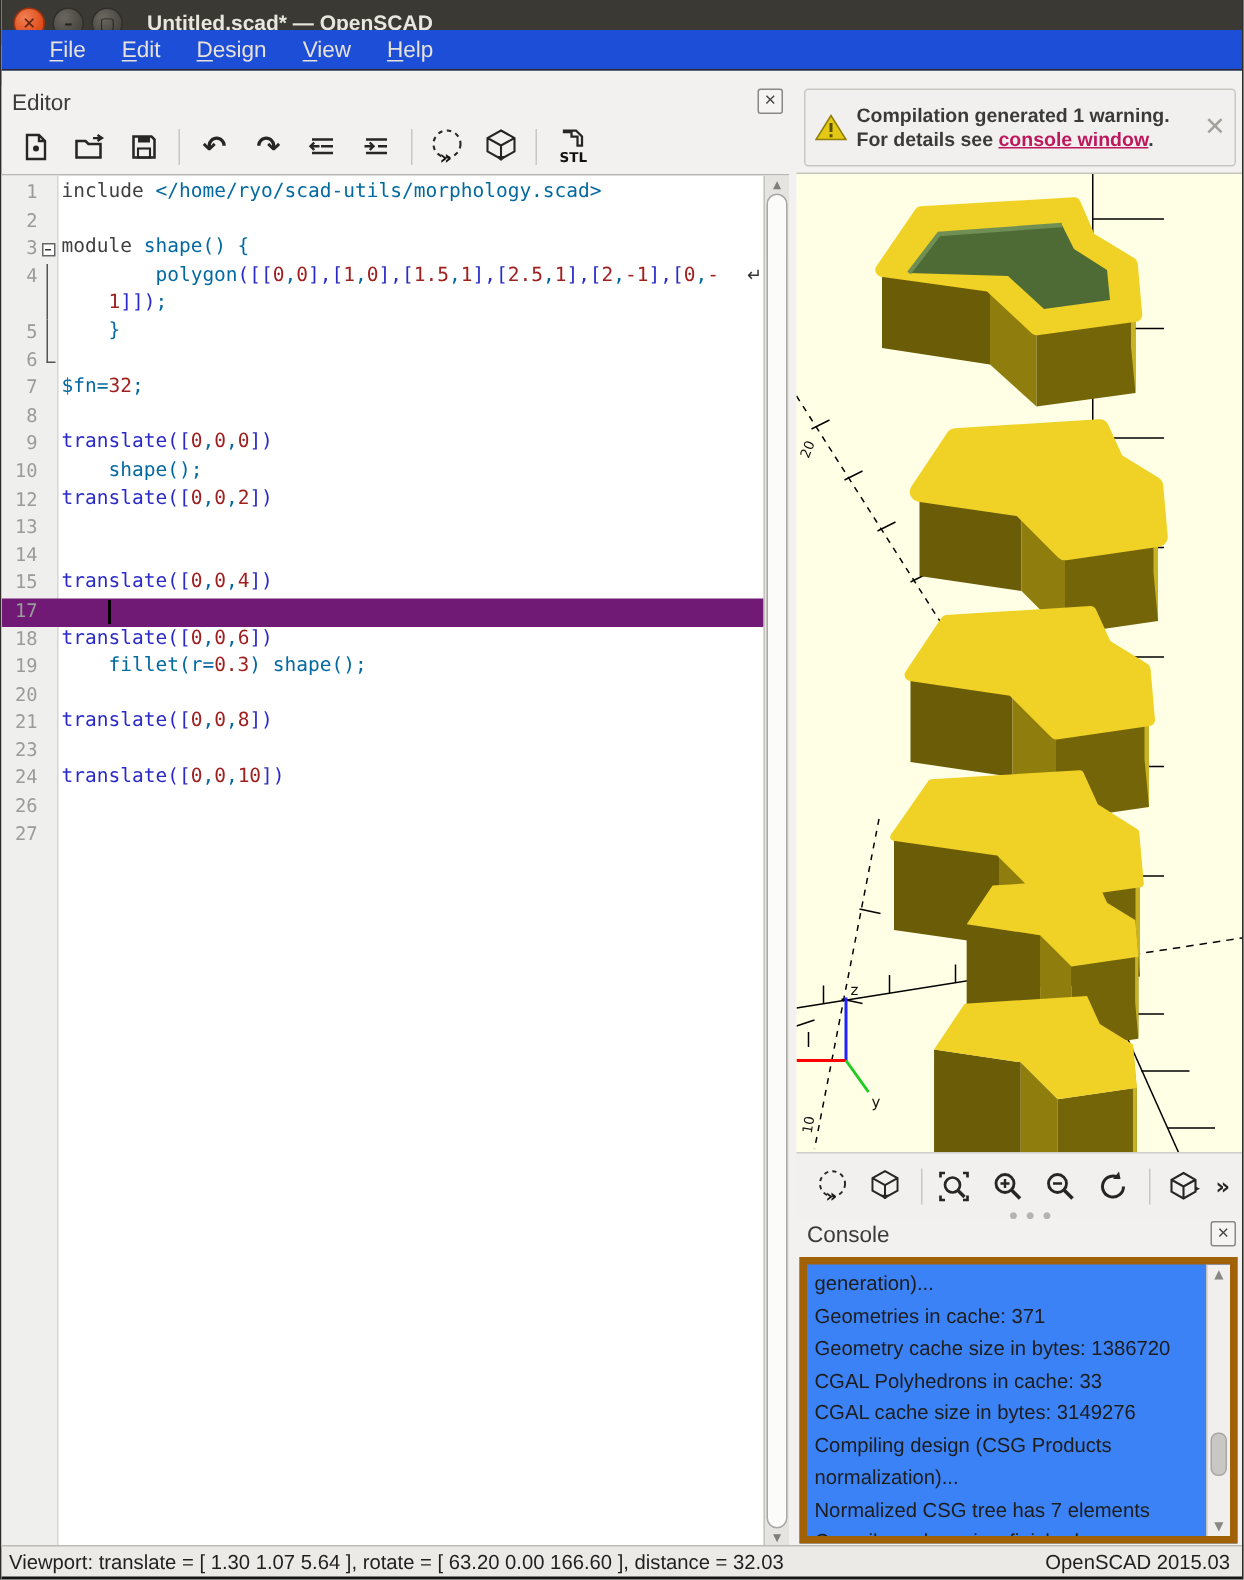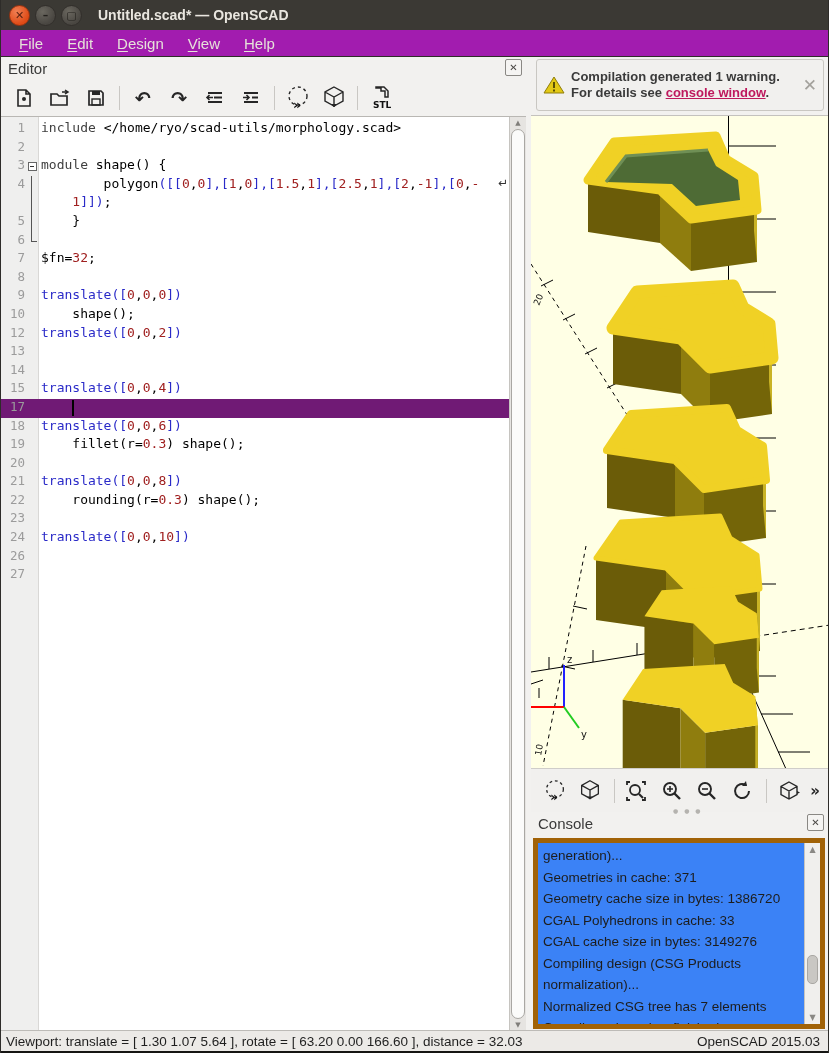--- a/index.html
+++ b/index.html
@@ -4,21 +4,21 @@
 <style>
   html,body{margin:0;padding:0;background:#555;}
   .window{position:relative;width:829px;height:1053px;background:#f2f1ef;font-family:"Liberation Sans",sans-serif;overflow:hidden;border-left:1px solid #2e2c29;border-right:1px solid #2e2c29;box-sizing:border-box;}
   
   .titlebar{position:absolute;left:0;top:0;right:0;height:30px;background:#3b3934;display:flex;align-items:center;}
   .winbtn{width:21px;height:21px;border-radius:50%;margin-left:5px;display:flex;align-items:center;justify-content:center;font:bold 11px "DejaVu Sans",sans-serif;box-sizing:border-box;}
   .winbtn.close{background:radial-gradient(circle at 35% 30%,#f08054,#df4a16 70%);border:1px solid #9c3410;color:#5c2110;margin-left:8px;}
   .winbtn.minmax{background:radial-gradient(circle at 35% 30%,#6a675f,#494641 70%);border:1px solid #322f2b;color:#23211d;}
   .wtitle{color:#e9e6df;font:bold 14px "Liberation Sans",sans-serif;margin-left:16px;}
   
-  .menubar{position:absolute;left:0;top:30px;right:0;height:27px;background:#a21caf;display:flex;align-items:center;padding-left:6px;border-bottom:1px solid #2e2c29;box-sizing:border-box;}
+  .menubar{position:absolute;left:0;top:20px;right:0;height:27px;background:#1d4ed8;display:flex;align-items:center;padding-left:20px;border-bottom:1px solid #2e2c29;box-sizing:border-box;}
   .menuitem{color:#e6e2da;font:15px "Liberation Sans",sans-serif;padding:2px 12px;cursor:default;}
   .menuitem .u{text-decoration:underline;text-underline-offset:2px;}
   
   .editor-panel{position:absolute;left:0;top:57px;width:525px;bottom:22px;background:#f2f1ef;}
   .panel-head{position:relative;height:23px;}
   .panel-title{position:absolute;left:7px;top:3px;font:15px "Liberation Sans",sans-serif;color:#3a3a3a;}
   .dockclose{position:absolute;right:4px;top:2px;width:15px;height:15px;border:1px solid #8a8884;background:#f5f4f2;color:#4a4845;font:bold 10px "DejaVu Sans",sans-serif;display:flex;align-items:center;justify-content:center;border-radius:2px;}
   .etoolbar{position:absolute;left:0;top:23px;right:0;height:36px;display:flex;align-items:center;padding-left:8px;}
   .tbtn{width:30px;height:30px;display:flex;align-items:center;justify-content:center;margin-right:6px;}
   .tsep{width:1px;height:24px;background:#c9c7c3;margin:0 8px 0 2px;}
@@ -29,21 +29,21 @@
   .rows{position:absolute;left:0;top:3px;right:16px;}
   .crow{position:relative;height:18.6px;line-height:18.6px;white-space:pre;}
   .crow.current{background:#701a75;}
   .lno{position:absolute;left:0;top:0;width:24px;text-align:right;font:12.5px "DejaVu Sans Mono",monospace;color:#9b9b9b;}
   .fold{position:absolute;left:26px;top:0;width:11px;height:100%;}
   .fold.fbox::before{content:"";position:absolute;left:1px;top:5px;width:7px;height:7px;border:1px solid #666;background:#fff;}
   .fold.fbox::after{content:"";position:absolute;left:3px;top:9px;width:4px;height:1px;background:#333;}
   .fold.fline::before{content:"";position:absolute;left:4px;top:0;bottom:0;border-left:1px solid #555;}
   .fold.fcorner::before{content:"";position:absolute;left:4px;top:0;height:9px;width:5px;border-left:1px solid #555;border-bottom:1px solid #555;}
   .codeln{position:absolute;left:40px;top:0;right:0;margin:0;font:13px "DejaVu Sans Mono",monospace;color:#161616;}
-  .c-kw{color:#404040;} .c-fn{color:#2a2ac8;} .c-br{color:#2a2ac8;} .c-nm{color:#a02020;} .c-tx{color:#000000;}
+  .c-kw{color:#404040;} .c-fn{color:#2a2ac8;} .c-br{color:#2a2ac8;} .c-nm{color:#a02020;} .c-tx{color:#0369a1;}
   .caret{position:absolute;top:1px;width:1.5px;height:16px;background:#000;}
   .wrapmark{position:absolute;right:2px;top:0;font:12px "DejaVu Sans",sans-serif;color:#333;}
   .vsb{position:absolute;right:0;top:0;bottom:0;width:16px;background:#e6e4e1;border-left:1px solid #c6c4c0;}
   .vsb .thumb{position:absolute;left:1px;right:1px;border-radius:7px;background:#fbfbfa;border:1px solid #a9a7a3;}
   .vsb .aru,.vsb .ard{position:absolute;left:0;right:0;text-align:center;font:7px "DejaVu Sans",sans-serif;color:#807e7a;}
   .vsb .aru{top:2px;} .vsb .ard{bottom:2px;}
   
   .right-panel{position:absolute;left:530px;top:57px;right:0;bottom:22px;}
   .warncard{position:absolute;left:5px;top:2px;right:4px;height:52px;background:#f1f0ee;border:1px solid #c9c7c2;border-radius:3px;display:flex;align-items:center;padding:0 6px;box-sizing:border-box;}
   .warntext{font:bold 13px "Liberation Sans",sans-serif;color:#3a3a3a;line-height:16px;margin-left:6px;width:215px;}
@@ -168,21 +168,20 @@
           <div class="crow"><span class="lno">10</span><pre class="codeln"><span class="c-tx">    shape();</span></pre></div>
           <div class="crow"><span class="lno">12</span><pre class="codeln"><span class="c-fn">translate</span><span class="c-br">([</span><span class="c-nm">0</span><span class="c-tx">,</span><span class="c-nm">0</span><span class="c-tx">,</span><span class="c-nm">2</span><span class="c-br">])</span></pre></div>
           <div class="crow"><span class="lno">13</span></div>
           <div class="crow"><span class="lno">14</span><pre class="codeln"></pre></div>
           <div class="crow"><span class="lno">15</span><pre class="codeln"><span class="c-fn">translate</span><span class="c-br">([</span><span class="c-nm">0</span><span class="c-tx">,</span><span class="c-nm">0</span><span class="c-tx">,</span><span class="c-nm">4</span><span class="c-br">])</span></pre></div>
           <div class="crow current"><span class="lno">17</span><pre class="codeln"><span class="caret" style="left: calc(4ch);"></span></pre></div>
           <div class="crow"><span class="lno">18</span><pre class="codeln"><span class="c-fn">translate</span><span class="c-br">([</span><span class="c-nm">0</span><span class="c-tx">,</span><span class="c-nm">0</span><span class="c-tx">,</span><span class="c-nm">6</span><span class="c-br">])</span></pre></div>
           <div class="crow"><span class="lno">19</span><pre class="codeln"><span class="c-tx">    fillet(r=</span><span class="c-nm">0.3</span><span class="c-tx">) shape();</span></pre></div>
           <div class="crow"><span class="lno">20</span><pre class="codeln"></pre></div>
           <div class="crow"><span class="lno">21</span><pre class="codeln"><span class="c-fn">translate</span><span class="c-br">([</span><span class="c-nm">0</span><span class="c-tx">,</span><span class="c-nm">0</span><span class="c-tx">,</span><span class="c-nm">8</span><span class="c-br">])</span></pre></div>
-          <div class="crow"><span class="lno">22</span><pre class="codeln"><span class="c-tx">    rounding(r=</span><span class="c-nm">0.3</span><span class="c-tx">) shape();</span></pre></div>
           <div class="crow"><span class="lno">23</span><pre class="codeln"></pre></div>
           <div class="crow"><span class="lno">24</span><pre class="codeln"><span class="c-fn">translate</span><span class="c-br">([</span><span class="c-nm">0</span><span class="c-tx">,</span><span class="c-nm">0</span><span class="c-tx">,</span><span class="c-nm">10</span><span class="c-br">])</span></pre></div>
           <div class="crow"><span class="lno">26</span><pre class="codeln"></pre></div>
           <div class="crow"><span class="lno">27</span><pre class="codeln"></pre></div>
         </div>
       <div class="vsb">
         <div class="aru">▲</div>
         <div class="thumb" style="top:12px;bottom:12px;"></div>
         <div class="ard">▼</div>
       </div>

